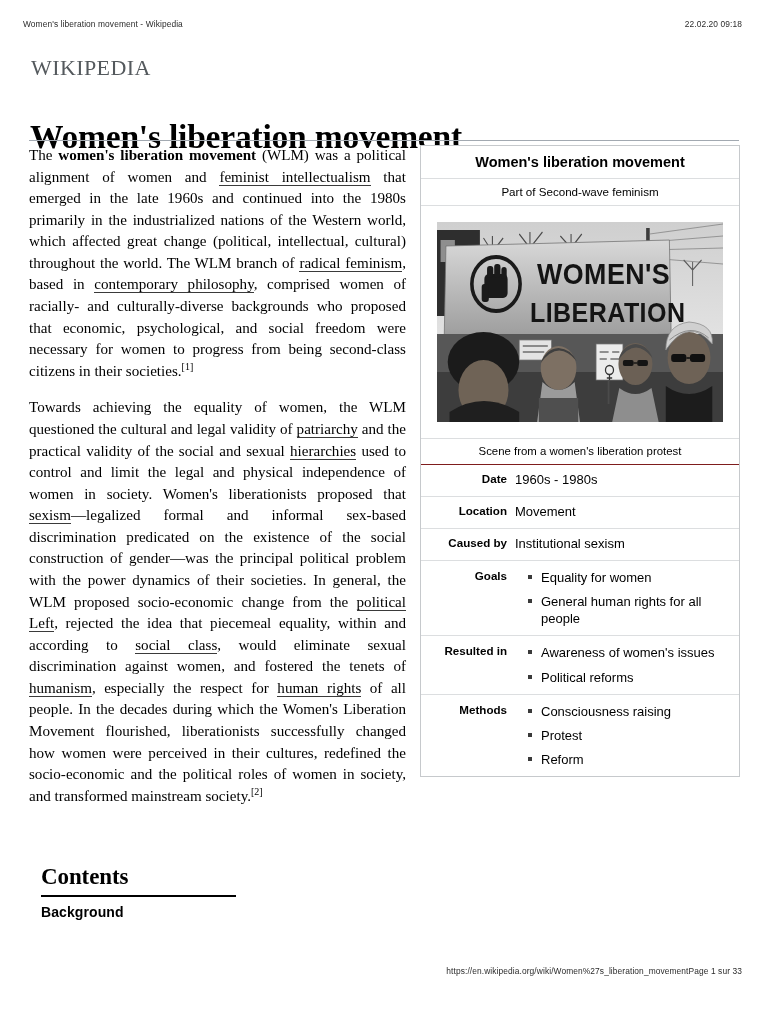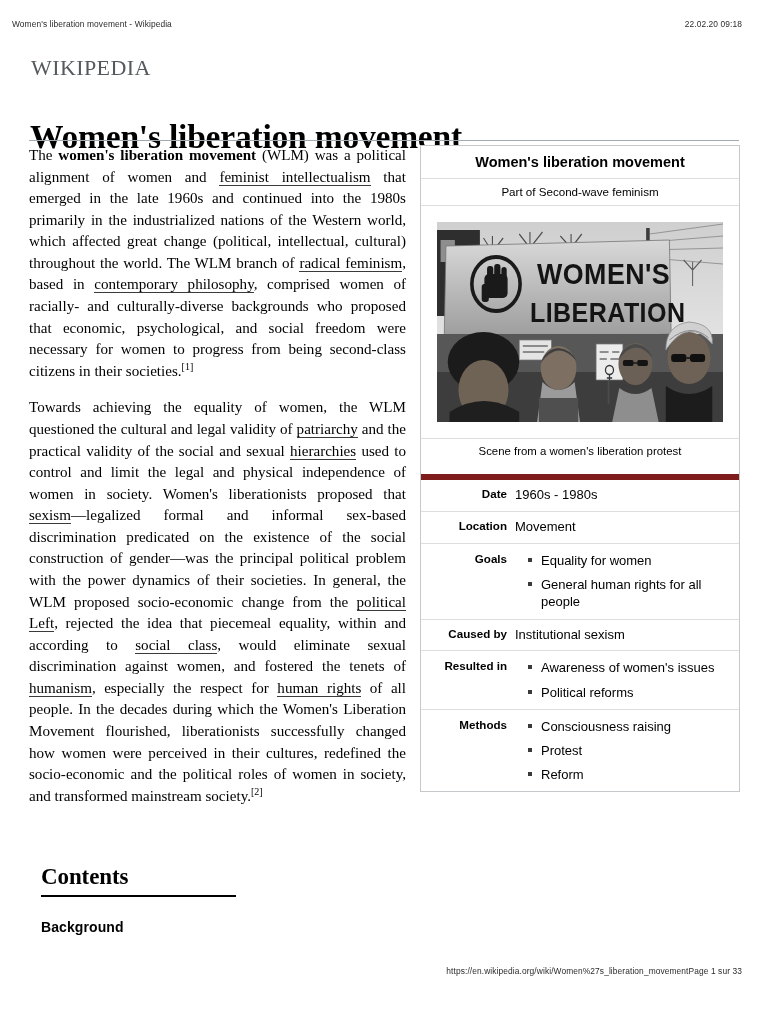--- a/index.html
+++ b/index.html
@@ -13,21 +13,21 @@
     position: relative;
     font-family: "Liberation Serif", serif;
     color: #000000;
     overflow: hidden;
   }
 
   
   .print-header {
     position: absolute;
     top: 17px;
-    left: 12px;
+    left: 23px;
     right: 26px;
     height: 14px;
     display: flex;
     justify-content: space-between;
     align-items: center;
     font-family: "Liberation Sans", sans-serif;
     font-size: 8.4px;
     color: #2b2b2b;
     letter-spacing: .1px;
   }
@@ -105,22 +105,22 @@
     border-bottom: 1px solid #dcdee0;
   }
   .ib-photo {
     display: block;
     width: 100%;
     height: 200px;
   }
   .ib-caption {
     text-align: center;
     font-size: 11.4px;
-    padding: 6px 5px 16px;
-    border-bottom: 6px solid #7f1d1d;
+    padding: 6px 5px 6px;
+    border-bottom: 1px solid #7f1d1d;
     line-height: 1.2;
   }
   .ib-row {
     display: flex;
     border-bottom: 1px solid #dcdee0;
   }
   .ib-row:last-child { border-bottom: none; }
   .ib-label {
     width: 92px;
     flex: 0 0 92px;
@@ -197,21 +197,21 @@
   .contents-rule {
     width: 195px;
     height: 2px;
     background: #000;
     margin-top: 6px;
   }
   .contents-item {
     font-family: "Liberation Sans", sans-serif;
     font-size: 14px;
     font-weight: bold;
-    margin-top: 22px;
+    margin-top: 7px;
     letter-spacing: .1px;
   }
 
   
   .print-footer {
     position: absolute;
     bottom: 48px;
     left: 28px;
     right: 26px;
     display: flex;
@@ -338,33 +338,33 @@
     <div class="ib-row">
       <div class="ib-label">Date</div>
       <div class="ib-value">1960s - 1980s</div>
     </div>
 
     <div class="ib-row">
       <div class="ib-label">Location</div>
       <div class="ib-value">Movement</div>
     </div>
 
+    <div class="ib-row">
+      <div class="ib-label">Caused by</div>
+      <div class="ib-value">Institutional sexism</div>
+    </div>
+
     <div class="ib-row has-list">
       <div class="ib-label">Goals</div>
       <div class="ib-value">
         <ul>
           <li>Equality for women</li>
           <li>General human rights for all people</li>
         </ul>
       </div>
-    </div>
-
-    <div class="ib-row">
-      <div class="ib-label">Caused by</div>
-      <div class="ib-value">Institutional sexism</div>
     </div>
 
     <div class="ib-row has-list">
       <div class="ib-label">Resulted in</div>
       <div class="ib-value">
         <ul>
           <li>Awareness of women's issues</li>
           <li>Political reforms</li>
         </ul>
       </div>

